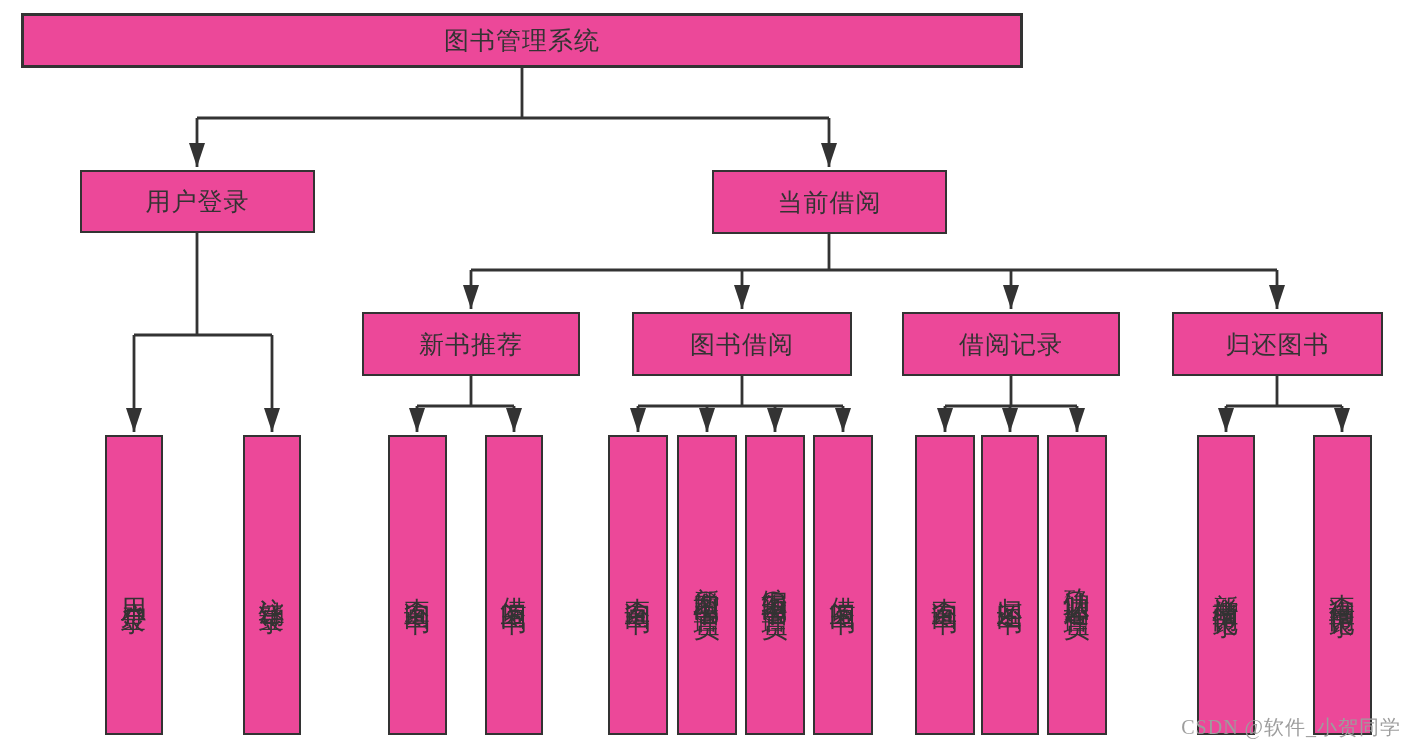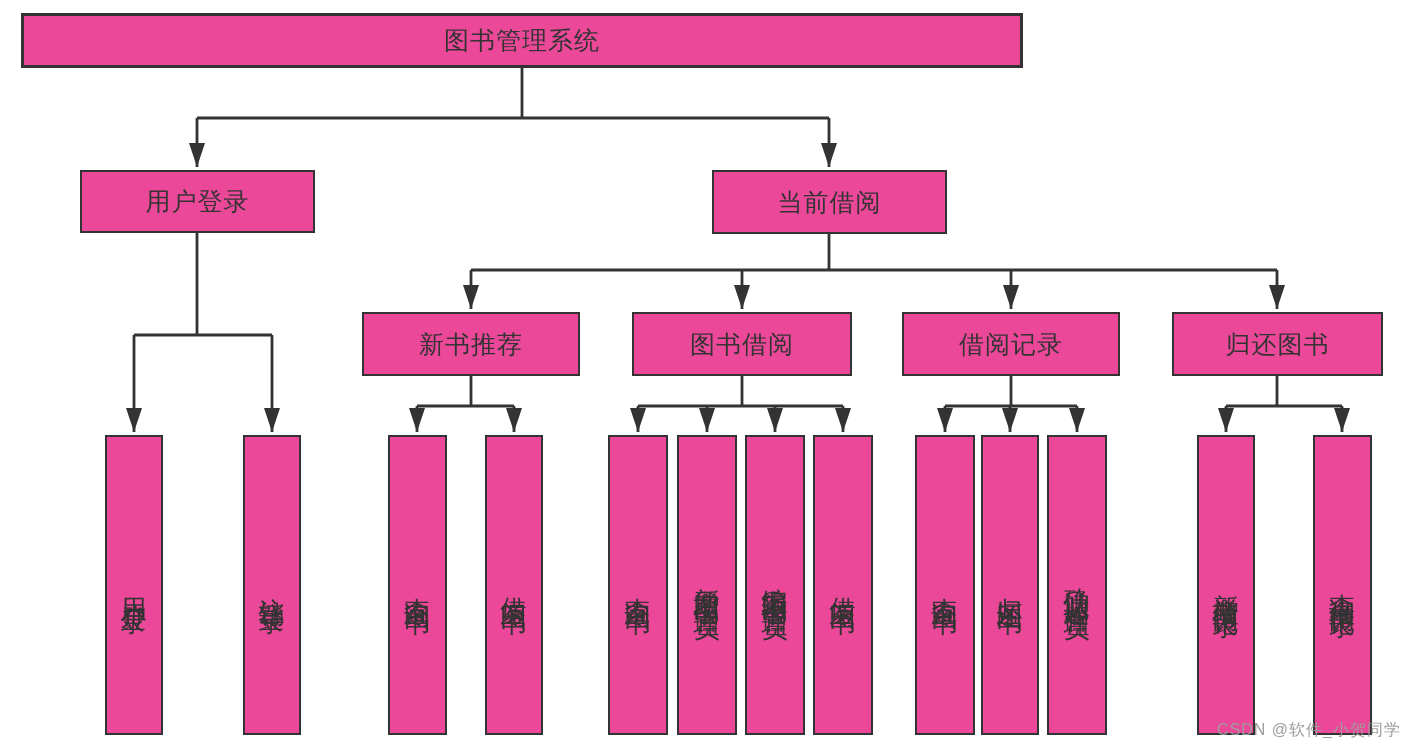--- a/index.html
+++ b/index.html
@@ -28,22 +28,22 @@
   }
   .node.root{border-width:3px;}
   .h .lbl{font-size:25px;letter-spacing:1px;white-space:nowrap;line-height:1;}
   .v .vlbl{
     writing-mode:vertical-rl;
     text-orientation:mixed;
     font-size:26px;letter-spacing:4px;line-height:1;
   }
   #watermark{
     position:absolute;right:4px;bottom:6px;
-    font-size:16px;color:var(--watermark);
-    letter-spacing:1px;white-space:nowrap;z-index:10;
+    font-size:20px;color:var(--watermark);
+    letter-spacing:1px;white-space:nowrap;z-index:10;font-family:Liberation Serif, serif;
   }
 </style>
 </head>
 <body>
 
 <div id="canvas">
 
   <svg id="wires" width="1405" height="747" viewBox="0 0 1405 747" xmlns="http://www.w3.org/2000/svg">
     <defs>
       <marker id="arrow" viewBox="0 0 24 16" refX="24" refY="8" markerWidth="24" markerHeight="16" markerUnits="userSpaceOnUse" orient="auto">

